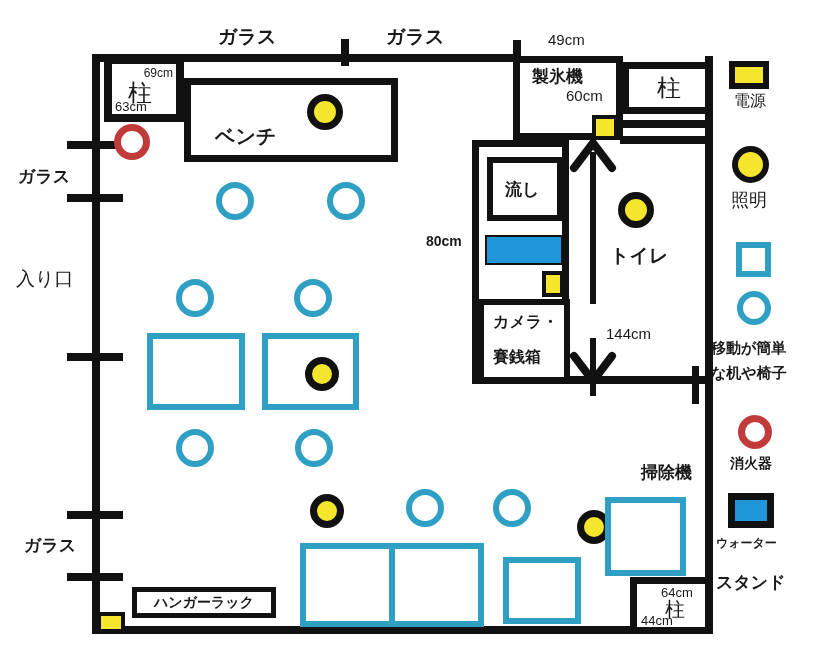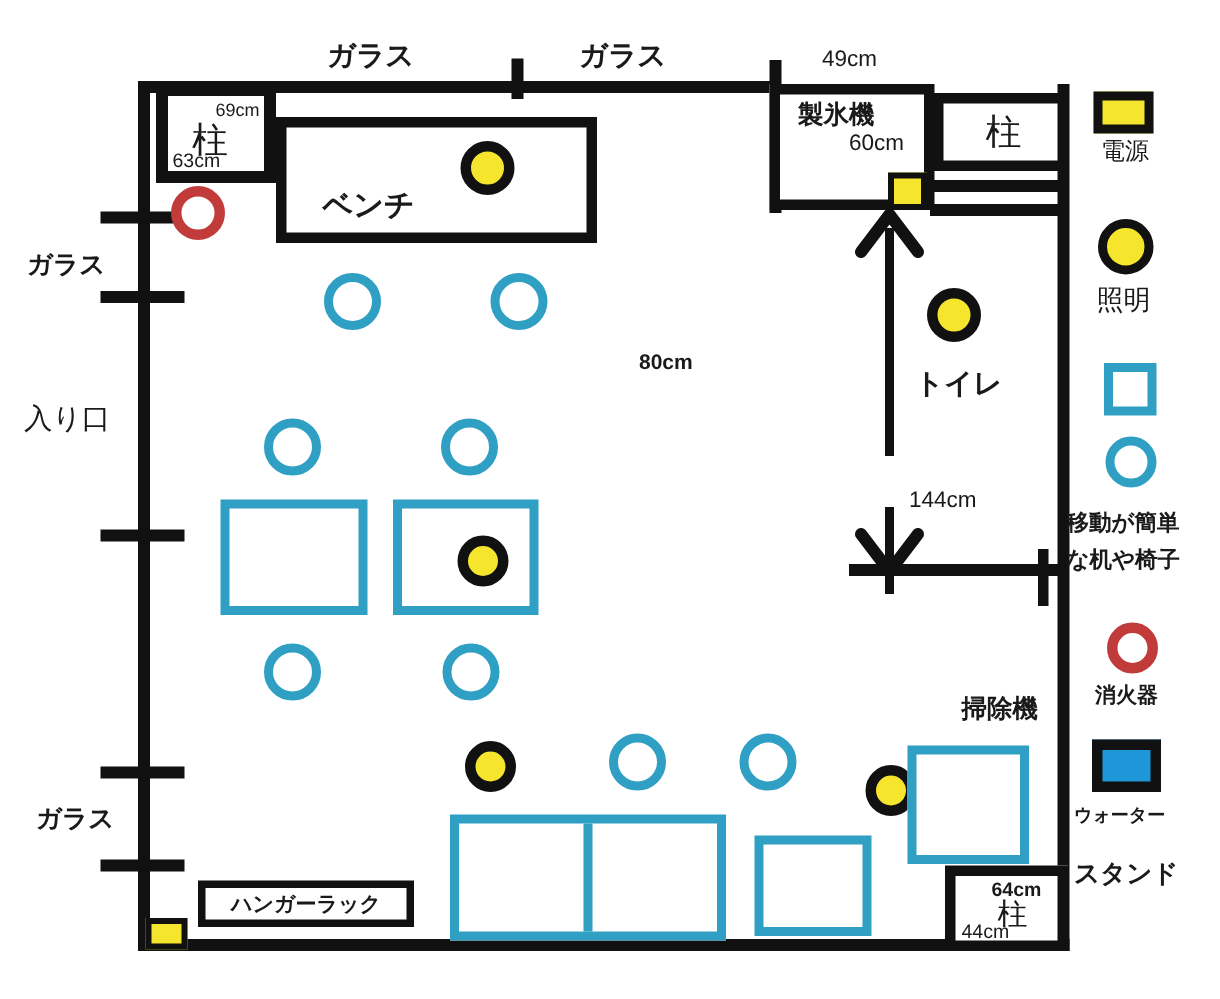--- a/index.html
+++ b/index.html
@@ -63,20 +63,31 @@
     <span class="dim" style="left:46px;top:24px;font-size:15px;">60cm</span>
   </div>
   <div class="power" style="left:592px;top:115px;width:26px;height:25px;"></div>
 
   <div class="box" style="left:622px;top:62px;width:90px;height:52px;">
     <span class="jp" style="left:28px;top:3px;font-size:24px;font-weight:normal;">柱</span>
   </div>
   <div class="wall" style="left:620px;top:120px;width:89px;height:8px;"></div>
   <div class="wall" style="left:620px;top:136px;width:89px;height:8px;"></div>
 
+  <div class="box" style="left:472px;top:140px;width:97px;height:244px;">
+    <div class="thinbox" style="left:8px;top:10px;width:76px;height:64px;border-width:6px;">
+      <span class="jp" style="left:12px;top:15px;font-size:17px;">流し</span>
+    </div>
+    <div class="abs" style="left:6px;top:88px;width:78px;height:30px;background:#1f96d8;border:2px solid #111;box-sizing:border-box;"></div>
+    <div class="power" style="left:63px;top:124px;width:22px;height:26px;"></div>
+    <div class="thinbox" style="left:-1px;top:152px;width:92px;height:84px;border-width:6px;">
+      <span class="jp" style="left:9px;top:7px;font-size:16px;">カメラ・</span>
+      <span class="jp" style="left:9px;top:42px;font-size:16px;">賽銭箱</span>
+    </div>
+  </div>
   <div class="jp" style="left:426px;top:233px;font-size:14px;">80cm</div>
 
   <div class="wall" style="left:566px;top:376px;width:146px;height:8px;"></div>
   <div class="wall" style="left:692px;top:366px;width:7px;height:38px;"></div>
 
   <div class="wall" style="left:590px;top:152px;width:6px;height:152px;"></div>
   <div class="wall" style="left:590px;top:338px;width:6px;height:58px;"></div>
   <svg style="left:570px;top:140px;" width="46" height="30" viewBox="0 0 46 30">
     <path d="M23 3 L4 28 M23 3 L42 28" stroke="#111" stroke-width="8" fill="none" stroke-linecap="round"></path>
   </svg>
@@ -110,21 +121,21 @@
 
   <div class="jp" style="left:641px;top:461px;font-size:17px;">掃除機</div>
   <div class="bluebox" style="left:605px;top:497px;width:81px;height:79px;"></div>
 
   <div class="thinbox" style="left:132px;top:587px;width:144px;height:31px;display:flex;align-items:center;justify-content:center;">
     <span class="jp" style="position:static;font-size:14px;">ハンガーラック</span>
   </div>
   <div class="power" style="left:97px;top:612px;width:28px;height:21px;"></div>
 
   <div class="box" style="left:630px;top:577px;width:82px;height:57px;">
-    <span class="dim" style="left:24px;top:1px;font-size:13px;font-weight:bold;">64cm</span>
+    <span class="dim" style="left:24px;top:1px;font-size:13px;">64cm</span>
     <span class="jp" style="left:28px;top:12px;font-size:20px;font-weight:normal;">柱</span>
     <span class="dim" style="left:4px;bottom:-1px;font-size:13px;">44cm</span>
   </div>
 
   <div class="power" style="left:729px;top:61px;width:40px;height:28px;border-width:6px;"></div>
   <div class="jp" style="left:734px;top:91px;font-size:16px;font-weight:normal;">電源</div>
 
   <div class="light" style="left:732px;top:146px;width:37px;height:37px;border-width:6px;"></div>
   <div class="jp" style="left:731px;top:188px;font-size:18px;font-weight:normal;">照明</div>
 

